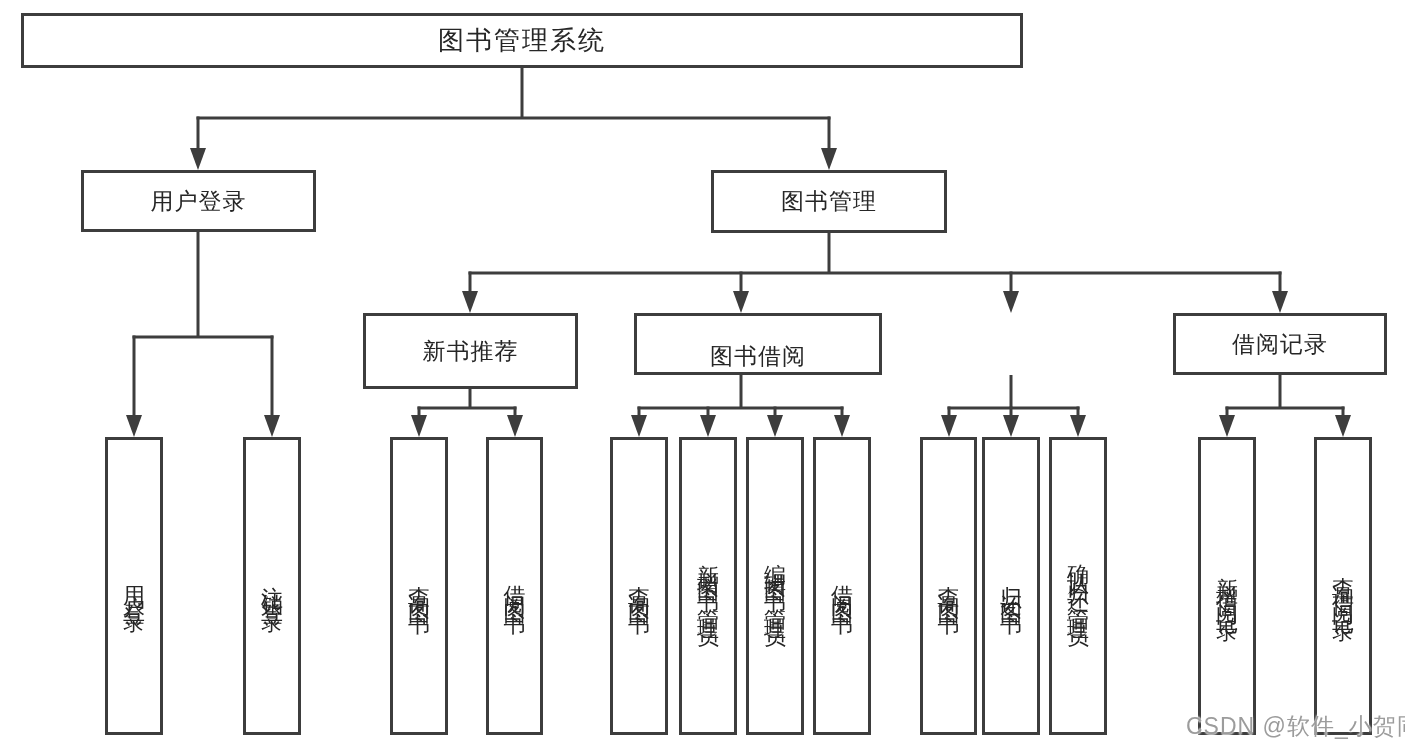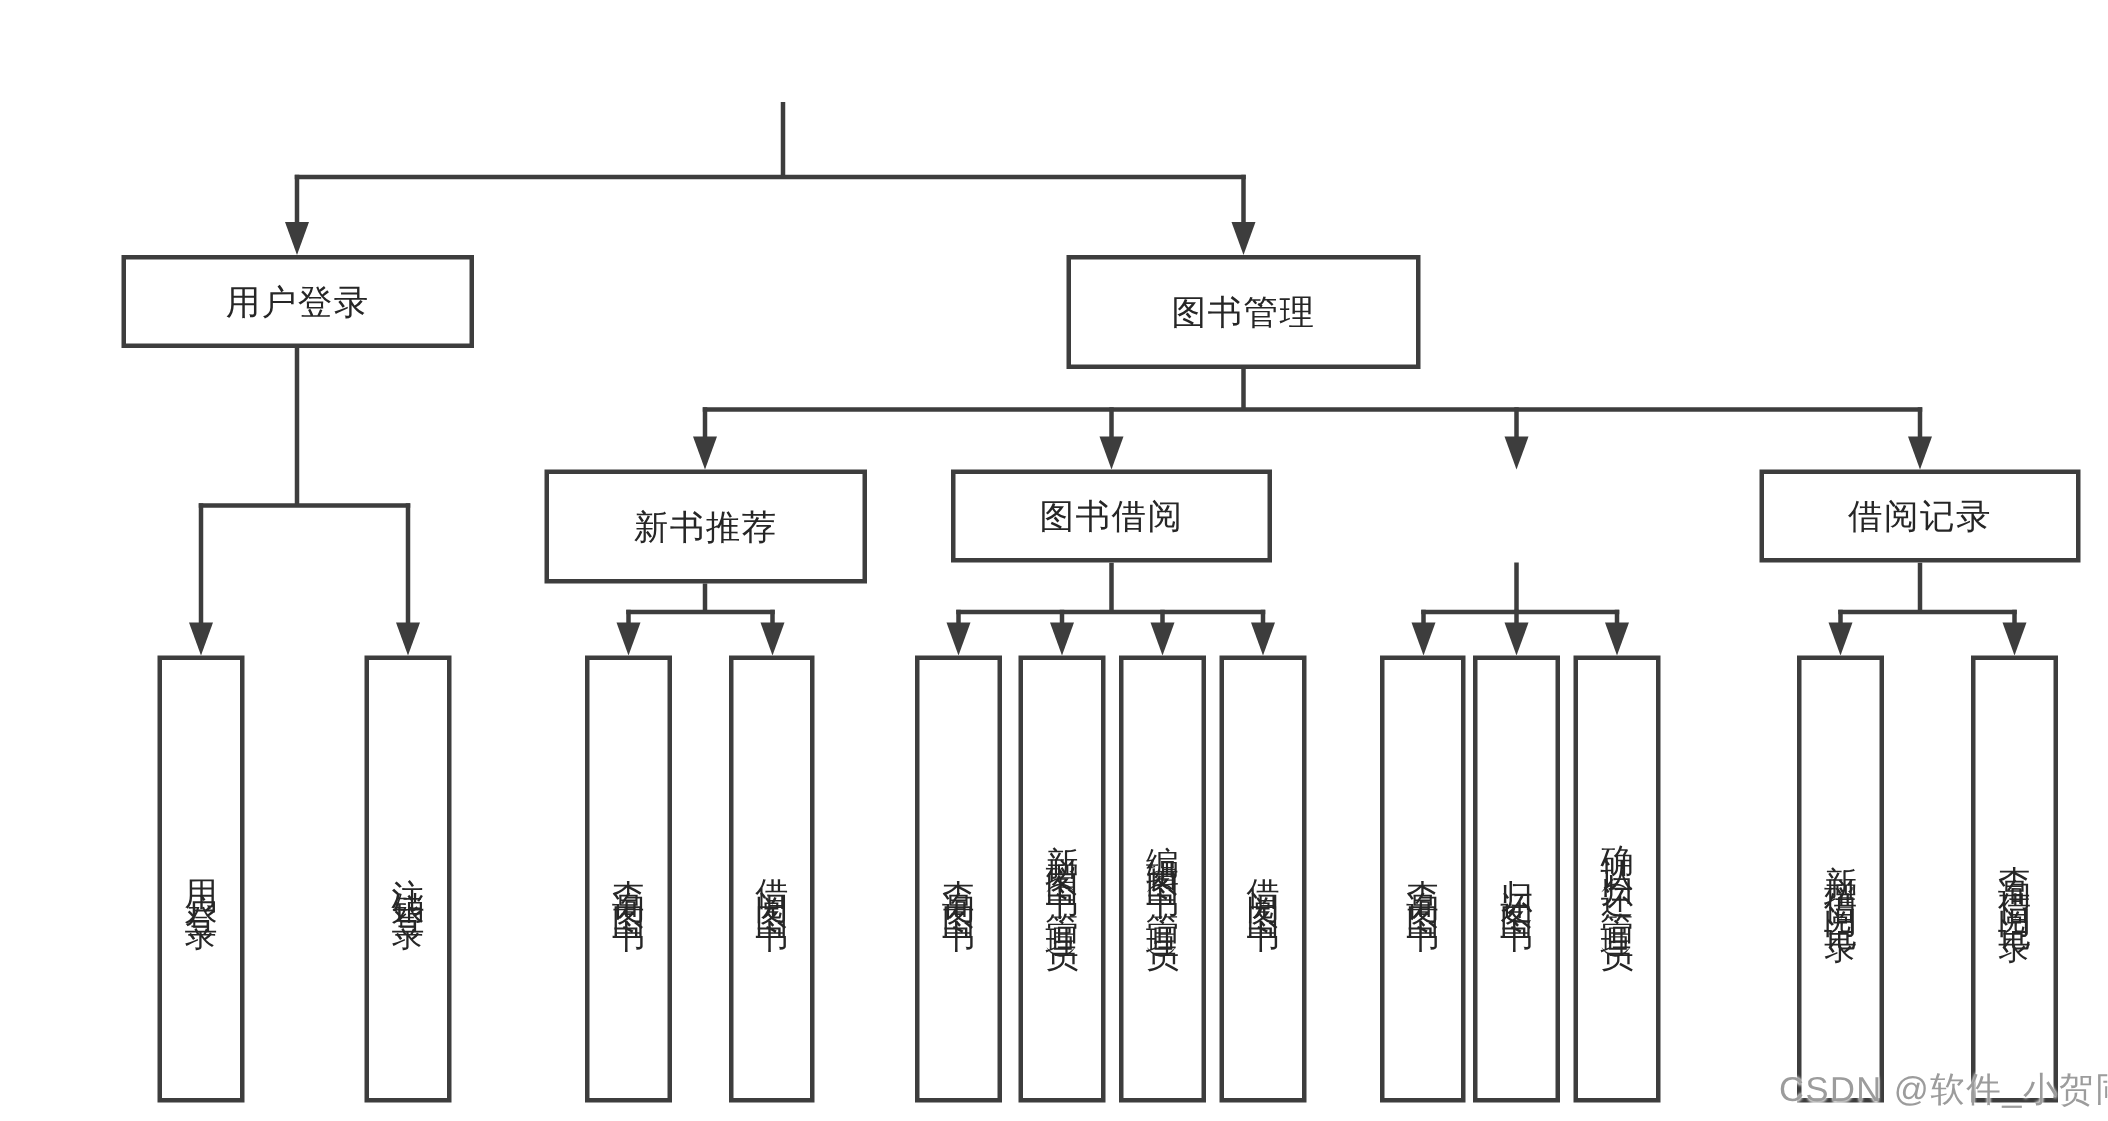--- a/index.html
+++ b/index.html
@@ -136,32 +136,35 @@
     <g>
       <path d="M1280 375 V408"></path>
       <path d="M1225.5 408 H1344.5"></path>
       <path d="M1227 406.5 V419"></path>
       <path d="M1343 406.5 V419"></path>
       <polygon points="1219,415 1235,415 1227,437" fill="#3d3d3d" stroke="none"></polygon>
       <polygon points="1335,415 1351,415 1343,437" fill="#3d3d3d" stroke="none"></polygon>
     </g>
   </svg>
 
+  <div class="node root-label" style="left:21px; top:13px; width:1002px; height:55px;">
+    <span>图书管理系统</span>
+  </div>
 
   <div class="node h-label" style="left:81px; top:170px; width:235px; height:62px;">
     <span>用户登录</span>
   </div>
-  <div class="node h-label" style="left:711px; top:170px; width:236px; height:76px;">
+  <div class="node h-label" style="left:711px; top:170px; width:236px; height:63px;">
     <span>图书管理</span>
   </div>
 
   <div class="node h-label" style="left:363px; top:313px; width:215px; height:76px;">
     <span>新书推荐</span>
   </div>
-  <div class="node h-label" style="left:634px; top:313px; width:214px; height:62px;">
+  <div class="node h-label" style="left:634px; top:313px; width:248px; height:62px;align-items:flex-end;">
     <span>图书借阅</span>
   </div>
   <div class="node h-label" style="left:1173px; top:313px; width:214px; height:62px;">
     <span>借阅记录</span>
   </div>
 
   <div class="node leaf" style="left:105px; top:437px; width:58px; height:298px;">
     <span class="v-text">用户登录</span>
   </div>
   <div class="node leaf" style="left:243px; top:437px; width:58px; height:298px;">

